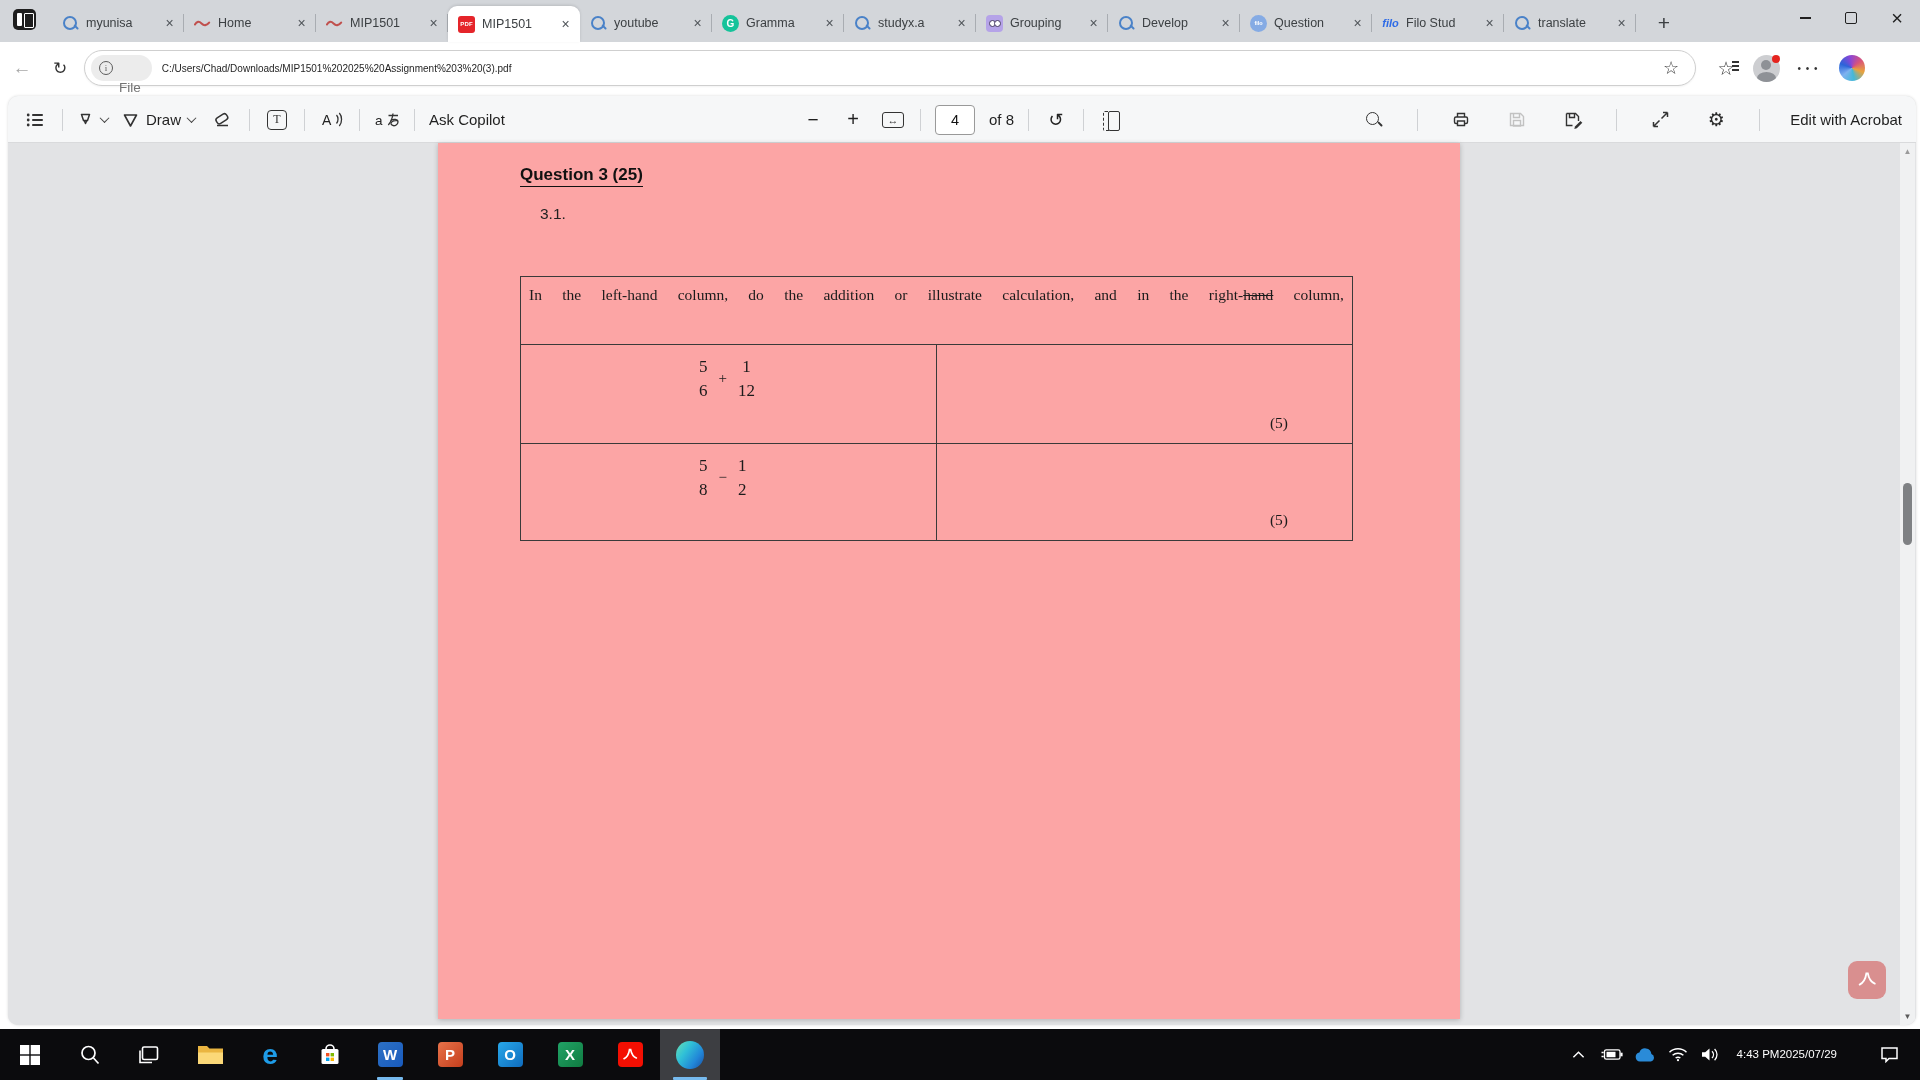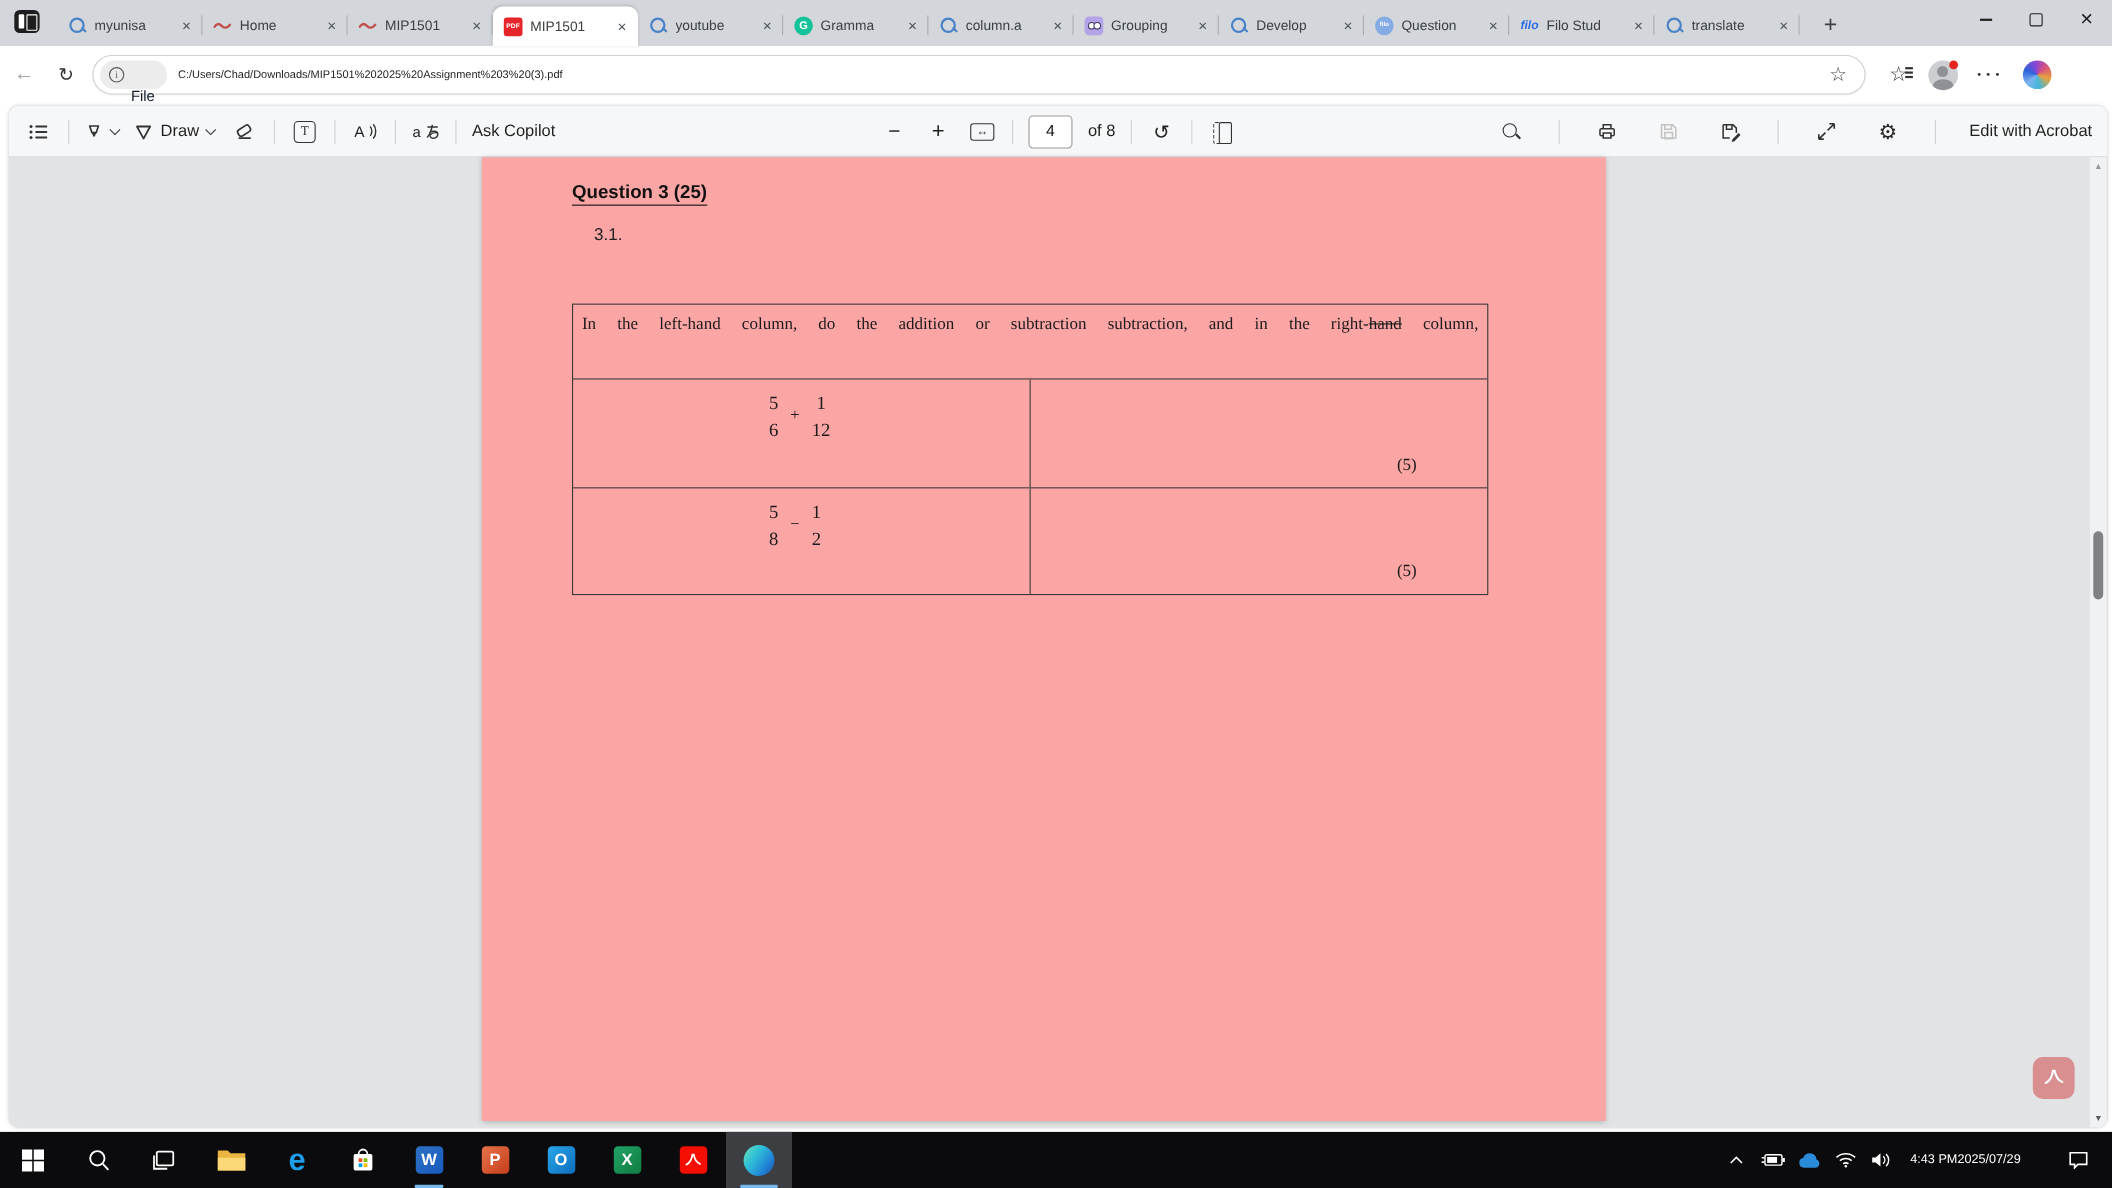--- a/index.html
+++ b/index.html
@@ -42,21 +42,21 @@
 
   
   #navbar { position:absolute; left:0; top:42px; width:1920px; height:52px; background:#fff; }
   .navbtn { position:absolute; top:10px; width:32px; height:32px; display:flex; align-items:center; justify-content:center; border-radius:6px; }
   #nav-back { left:6px; } #nav-back::before { content:"←"; font-size:19px; color:#a6a6a6; }
   #nav-refresh { left:44px; } #nav-refresh::before { content:"↻"; font-size:17px; color:#333; }
   #address { position:absolute; left:84px; top:8px; width:1612px; height:36px; background:#fff; border:1px solid #cfcfcf; border-radius:18px; display:flex; align-items:center; padding:0 10px 0 6px; box-shadow:0 1px 2px rgba(0,0,0,.05); }
   #file-badge { display:flex; align-items:center; gap:6px; background:#ececec; border-radius:13px; height:26px; padding:0 11px 0 8px; flex:0 0 auto; }
   .info-icon { width:14px; height:14px; border:1.3px solid #5c5c5c; border-radius:50%; display:flex; align-items:center; justify-content:center; }
   .info-icon::before { content:"i"; font-size:9px; color:#5c5c5c; font-family:"Liberation Serif", serif; }
-  #file-badge-label { font-size:13.5px; color:#0f172a;margin-top:39px; }
+  #file-badge-label { font-size:13.5px; color:#737373;margin-top:39px; }
   #url-text { font-size:10px; color:#1f1f1f; margin-left:10px; flex:1; white-space:nowrap; overflow:hidden; }
   #addr-star { width:28px; height:28px; display:flex; align-items:center; justify-content:center; flex:0 0 auto; }
   #addr-star::before { content:"☆"; font-size:18px; color:#454545; }
   .nav-right { position:absolute; top:10px; width:32px; height:32px; display:flex; align-items:center; justify-content:center; }
   #nav-favs { left:1710px; position:absolute; }
   #nav-favs .star-glyph::before { content:"☆"; font-size:19px; color:#333; }
   #nav-favs .fav-lines { position:absolute; right:3px; top:9px; width:7px; height:2px; background:#333; box-shadow:0 4px 0 #333, 0 8px 0 #333; }
   #nav-avatar { left:1750px; position:absolute; }
   .avatar-circle { width:27px; height:27px; background:#cdced1; border-radius:50%; position:relative; overflow:hidden; }
   .avatar-circle::before { content:""; position:absolute; left:8.5px; top:5px; width:10px; height:10px; background:#8e9196; border-radius:50%; }
@@ -183,21 +183,21 @@
       <span class="tab-label">youtube</span>
       <span class="tab-close"></span>
     </div>
     <div class="tab">
       <span class="fav fav-gram"></span>
       <span class="tab-label">Gramma</span>
       <span class="tab-close"></span>
     </div>
     <div class="tab">
       <span class="fav fav-search"></span>
-      <span class="tab-label">column.a</span>
+      <span class="tab-label">studyx.a</span>
       <span class="tab-close"></span>
     </div>
     <div class="tab">
       <span class="fav fav-group"></span>
       <span class="tab-label">Grouping</span>
       <span class="tab-close"></span>
     </div>
     <div class="tab">
       <span class="fav fav-search"></span>
       <span class="tab-label">Develop</span>
@@ -371,21 +371,21 @@
       </div>
     </div>
   </div>
 
   <div id="pdf-content">
     <div id="page">
       <div id="doc-title">Question 3 (25)</div>
       <div id="doc-q">3.1.</div>
       <div id="doc-table">
         <div class="t-row" id="row-instr">
-          <div class="instr-l1"><span>In the left-hand column, do the addition or subtraction subtraction, and in the right-</span><span class="strike">hand</span><span> column,</span></div>
+          <div class="instr-l1"><span>In the left-hand column, do the addition or illustrate calculation, and in the right-</span><span class="strike">hand</span><span> column,</span></div>
         </div>
         <div class="t-row calc-row" id="row-calc1">
           <div class="cell-left">
             <div class="frac-expr">
               <span class="frac">
                   <span>5</span>
                   <span>6</span>
                 </span>
               <span class="frac-op">+</span>
               <span class="frac">

